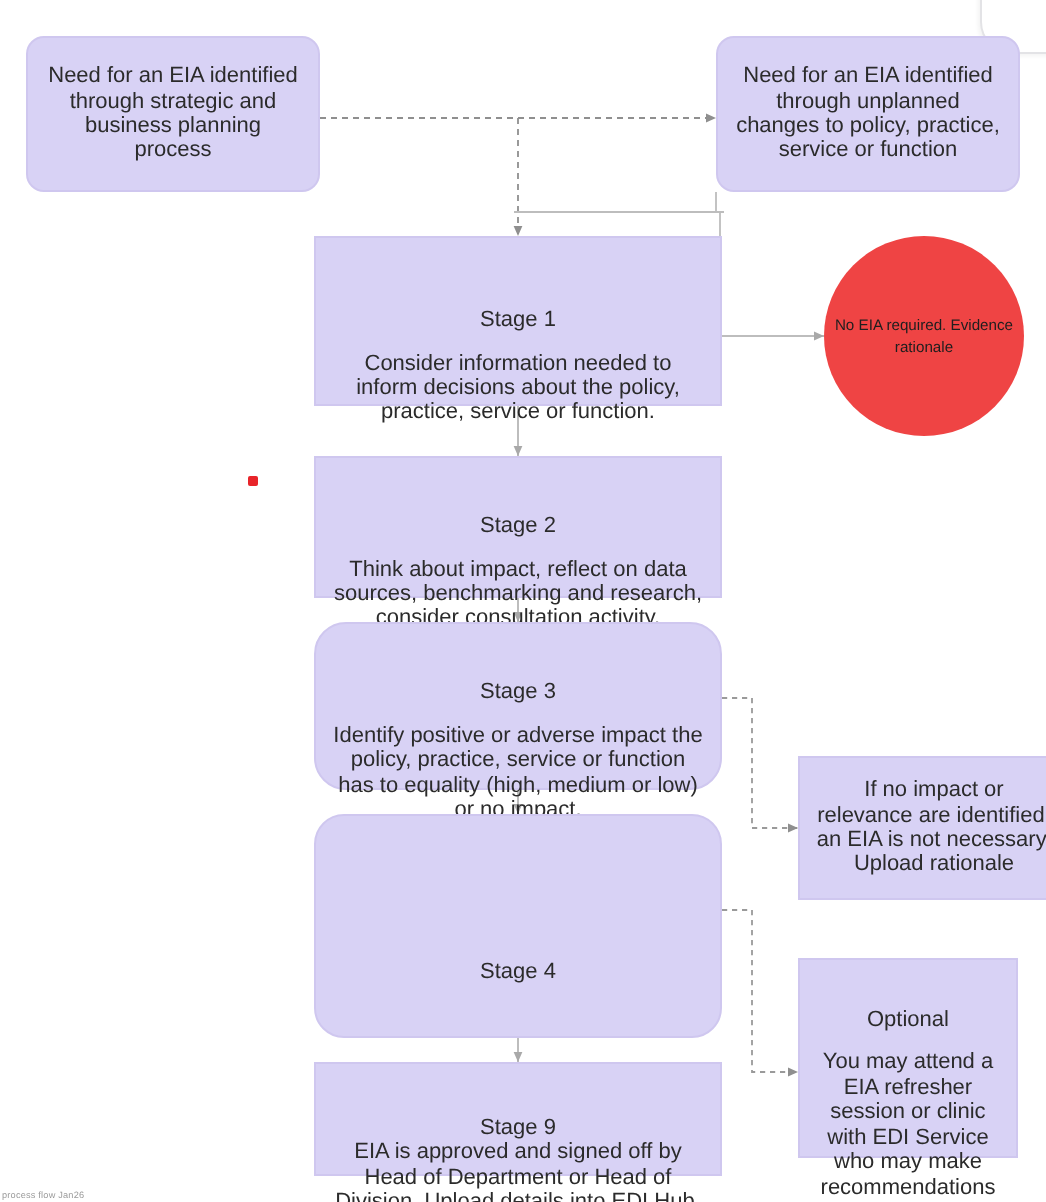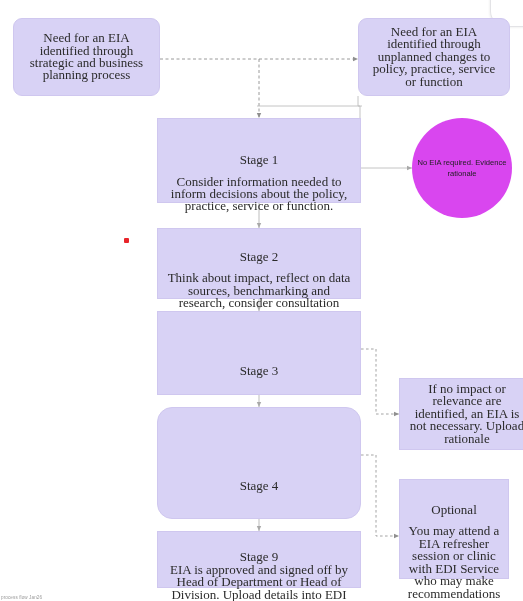--- a/index.html
+++ b/index.html
@@ -40,46 +40,45 @@
   .node {
     position: absolute;
     box-sizing: border-box;
     background: #d8d2f5;
     border: 1px solid #cfc7ef;
     display: flex;
     flex-direction: column;
     align-items: center;
     justify-content: center;
     text-align: center;
-    font-size: 13px;
+    font-size: 11px;
     line-height: 12.4px;
     color: #2b2b2b;
     padding: 4px 8px;
     z-index: 3;
-    font-family: Liberation Serif, serif;
   }
   .node.rounded {
     border-radius: 9px;
   }
   .node .title {
     display: block;
     margin-bottom: 9px;
     margin-top: 46px;
   }
   .node .title.tight {
     margin-bottom: 0px;
   }
   .node .body {
     display: block;
   }
 
   .circle {
     position: absolute;
     box-sizing: border-box;
-    background: #d946ef;
+    background: #ef4444;
     border-radius: 50%;
     display: flex;
     align-items: center;
     justify-content: center;
     text-align: center;
     font-size: 7.6px;
     line-height: 11.4px;
     color: #1e1e1e;
     z-index: 3;
   }
@@ -168,22 +167,23 @@
     <span>No EIA required. Evidence rationale</span>
   </div>
 
   <div class="marker-dot" style="left:124px; top:238px;"></div>
 
   <div class="node" style="left:157px; top:228px; width:204px; height:71px;">
     <span class="title">Stage 2</span>
     <span class="body">Think about impact, reflect on data sources, benchmarking and research, consider consultation activity.</span>
   </div>
 
-  <div class="node" style="left:157px; top:311px; width:204px; height:84px;">
+  <div class="node" style="left:157px; top:311px; width:204px; height:84px;border-radius:16px;">
     <span class="title">Stage 3</span>
+    <span class="body">Identify positive or adverse impact the policy, practice, service or function has to equality (high, medium or low) or no impact.</span>
   </div>
 
   <div class="node" style="left:157px; top:407px; width:204px; height:112px;border-radius:15px;">
     <span class="title tight">Stage 4</span>
   </div>
 
   <div class="node" style="left:157px; top:531px; width:204px; height:57px;">
     <span class="title tight">Stage 9</span>
     <span class="body">EIA is approved and signed off by Head of Department or Head of Division. Upload details into EDI Hub.</span>
   </div>

